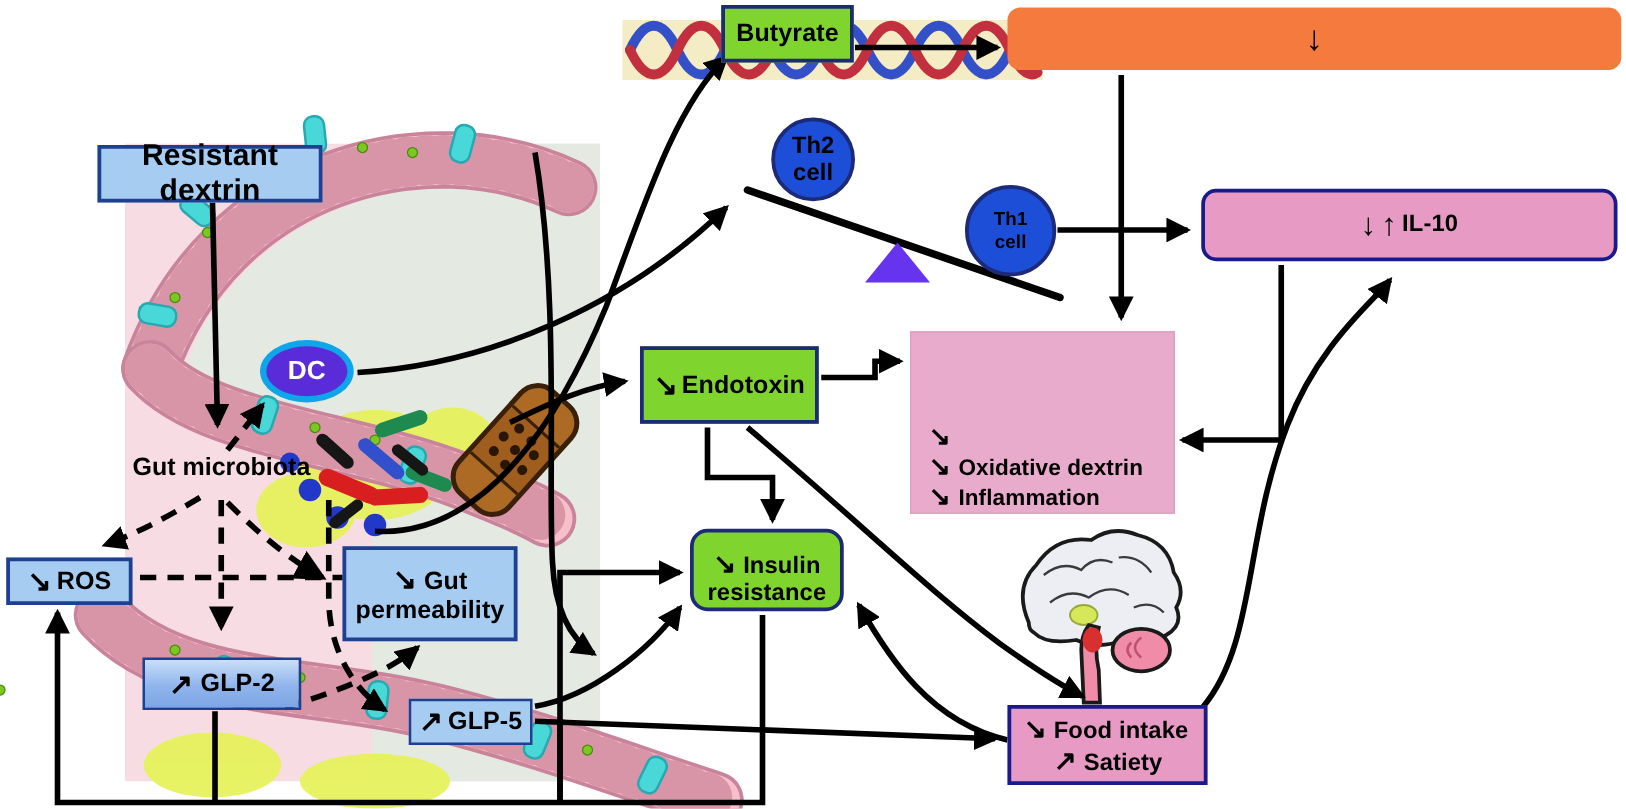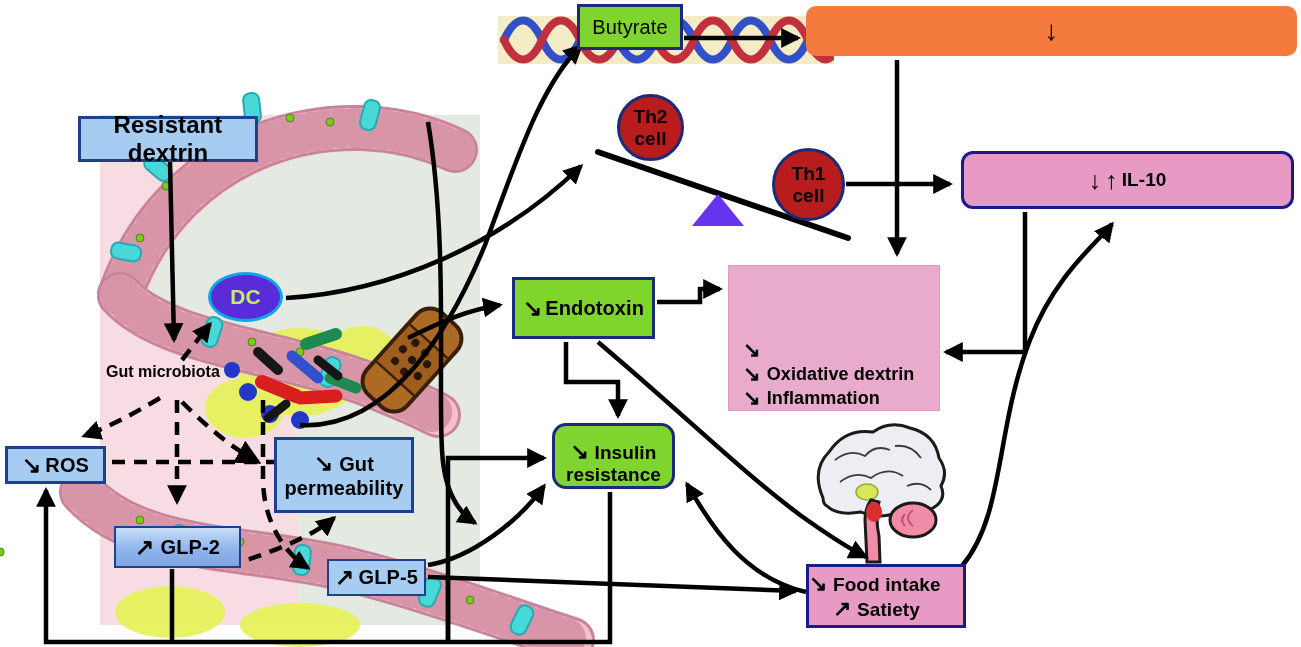--- a/index.html
+++ b/index.html
@@ -7,21 +7,21 @@
           font-family:"Liberation Sans", sans-serif;color:#000;}
   #artlayer{position:absolute;left:0;top:0;width:1301px;height:647px;z-index:1;}
   .node{position:absolute;z-index:2;display:flex;align-items:center;justify-content:center;
         box-sizing:border-box;text-align:center;font-weight:600;letter-spacing:0.1px;}
   .blue{background:#a6ccf2;border:3px solid #1f3f8f;}
   .green{background:#7fd42e;border:3px solid #1c2a78;}
   .pinkbox{background:#e79bc4;border:3px solid #191a8c;}
   .orangebox{background:#f47b3d;border-radius:10px;}
   .round14{border-radius:14px;}
   .round12{border-radius:12px;}
-  .circle{border-radius:50%;background:#b91c1c;border:3px solid #1c2a78;line-height:1.05;}
+  .circle{border-radius:50%;background:#1d4ed8;border:3px solid #1c2a78;line-height:1.05;}
   .ar{font-weight:800;}
   .lab{position:absolute;z-index:2;font-weight:600;}
   .organbox{background:#e8abcb;border:1px solid #dd9cbf;flex-direction:column;align-items:flex-start;
             justify-content:flex-start;padding:8px 0 0 14px;}
   .organline{display:flex;align-items:center;gap:6px;font-size:18px;line-height:24px;}
   .organline .ar{font-size:21px;}
   .glp2grad{background:linear-gradient(180deg,#c9def9 0%,#8fb4ec 55%,#7ea6e4 100%);}
   .twoline{flex-direction:column;line-height:1.15;}
 </style>
 </head>
@@ -201,46 +201,46 @@
       <path d="M 112,462 L 345,462"></path>
       <path d="M 177,400 L 177,502" marker-end="url(#ah)"></path>
       <path d="M 182,402 C 212,432 236,450 258,462" marker-end="url(#ahBig)"></path>
       <path d="M 263,400 L 263,478 C 263,520 283,552 308,568" marker-end="url(#ah)"></path>
       <path d="M 228,566 C 260,556 308,540 334,518" marker-end="url(#ah)"></path>
     </g>
   </svg>
 
   <div class="node blue" style="left:78px;top:116px;width:180px;height:46px;font-size:24px;">Resistant dextrin</div>
 
-  <div class="node green" style="left:577px;top:4px;width:106px;height:46px;font-size:20px;font-weight:400;">Butyrate</div>
+  <div class="node green" style="left:577px;top:4px;width:106px;height:46px;font-size:20px;font-weight:700;">Butyrate</div>
 
   <div class="node orangebox" style="left:806px;top:6px;width:491px;height:50px;font-size:19px;gap:8px;">
     <span class="ar" style="font-size:28px;">↓</span>
   </div>
 
   <div class="node circle twoline" style="left:617px;top:94px;width:67px;height:67px;font-size:19px;">
     <span>Th2</span>
     <span>cell</span>
   </div>
 
-  <div class="node circle twoline" style="left:772px;top:148px;width:73px;height:73px;font-size:19px;">
+  <div class="node circle twoline" style="left:772px;top:148px;width:73px;height:73px;font-size:15px;">
     <span>Th1</span>
     <span>cell</span>
   </div>
 
   <div class="node pinkbox round12" style="left:961px;top:151px;width:333px;height:58px;font-size:19px;gap:4px;">
     <span class="ar" style="font-size:25px;">↓</span>
     <span class="ar" style="font-size:25px;">↑</span>
     <span>IL-10</span>
   </div>
 
   <div class="node" style="left:208px;top:272px;width:75px;height:50px;border-radius:50%;
-       background:#5a2bd8;border:3px solid #0ea5e9;color:#bef264;font-size:21px;">DC</div>
-
-  <div class="lab" style="left:106px;top:363px;font-size:16px;font-weight:600;">Gut microbiota</div>
+       background:#5a2bd8;border:5px solid #0ea5e9;color:#ffffff;font-size:21px;">DC</div>
+
+  <div class="lab" style="left:106px;top:363px;font-size:20px;font-weight:600;">Gut microbiota</div>
 
   <div class="node green" style="left:512px;top:277px;width:143px;height:62px;font-size:20px;gap:3px;">
     <span class="ar" style="font-size:23px;">↘</span>
     <span>Endotoxin</span>
   </div>
 
   <div class="node organbox" style="left:728px;top:265px;width:212px;height:146px;">
     <div style="height:66px;width:100%;"></div>
     <div class="organline">
       <span class="ar">↘</span>
@@ -279,21 +279,21 @@
   </div>
 
   <div class="node green round14 twoline" style="left:552px;top:423px;width:123px;height:66px;font-size:19px;justify-content:flex-end;">
     <span>
       <span class="ar" style="font-size:22px;">↘</span>
       <span>Insulin</span>
     </span>
     <span>resistance</span>
   </div>
 
-  <div class="node pinkbox twoline" style="left:806px;top:564px;width:160px;height:64px;font-size:19px;align-items:flex-start;">
+  <div class="node pinkbox twoline" style="left:806px;top:564px;width:160px;height:64px;font-size:19px;align-items:flex-start;padding-left:10px;">
     <span>
       <span class="ar" style="font-size:22px;">↘</span>
       <span>Food intake</span>
     </span>
     <span style="padding-left:24px;">
       <span class="ar" style="font-size:22px;">↗</span>
       <span>Satiety</span>
     </span>
   </div>
 

